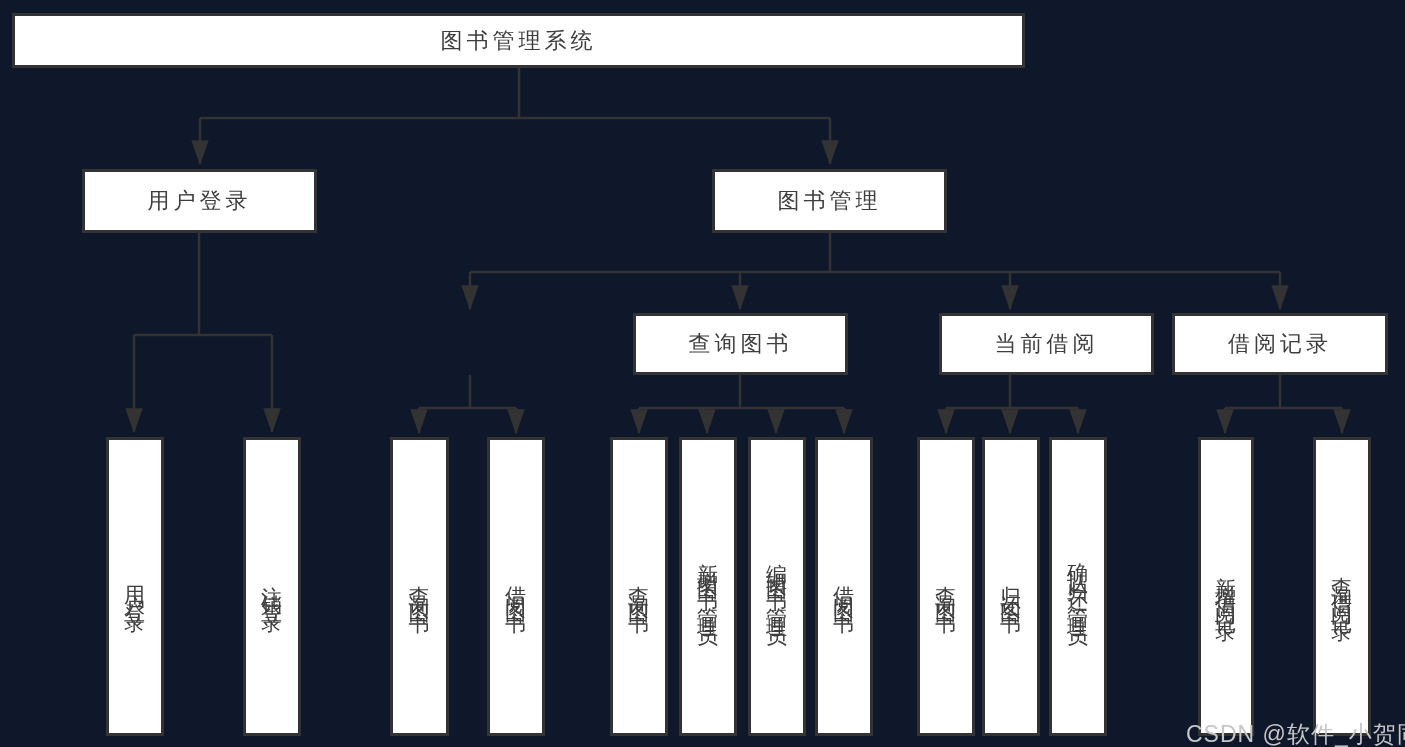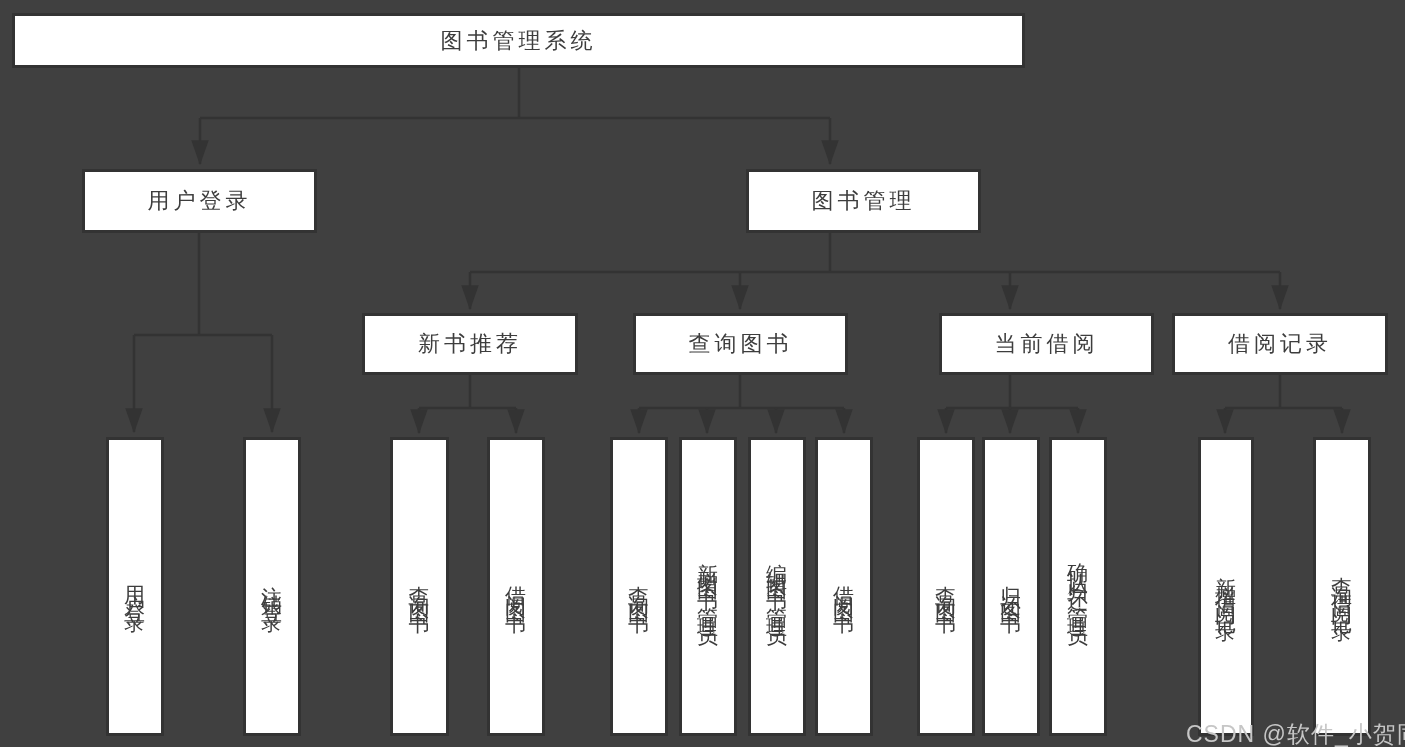--- a/index.html
+++ b/index.html
@@ -1,19 +1,19 @@
 <!DOCTYPE html>
 <html><head>
 <meta charset="utf-8">
 <style>
   html,body { margin:0; padding:0; background:#ffffff; }
   .stage {
     position:relative;
     width:1405px; height:747px;
-    background:#404040;
+    background:#0f172a;
     font-family:"Liberation Sans", sans-serif;
     overflow:hidden;
   }
   .wires { position:absolute; left:0; top:0; width:1405px; height:747px; }
   .box {
     position:absolute;
     background:#ffffff;
     border:3px solid #333333;
     box-sizing:border-box;
     display:flex; align-items:center; justify-content:center;
@@ -97,27 +97,24 @@
     </g>
   </svg>
 
   <div class="box" style="left:12px; top:13px; width:1013px; height:55px;">
     <span class="hlabel">图书管理系统</span>
   </div>
 
   <div class="box" style="left:82px; top:169px; width:235px; height:64px;">
     <span class="hlabel">用户登录</span>
   </div>
-  <div class="box" style="left:712px; top:169px; width:235px; height:64px;margin-left:34px;">
+  <div class="box" style="left:712px; top:169px; width:235px; height:64px;">
     <span class="hlabel">图书管理</span>
   </div>
 
-  <div class="box" style="left:362px; top:313px; width:216px; height:62px;">
-    <span class="hlabel">新书推荐</span>
-  </div>
   <div class="box" style="left:633px; top:313px; width:215px; height:62px;">
     <span class="hlabel">查询图书</span>
   </div>
   <div class="box" style="left:903px; top:313px; width:215px; height:62px;margin-left:36px;">
     <span class="hlabel">当前借阅</span>
   </div>
   <div class="box" style="left:1172px; top:313px; width:216px; height:62px;">
     <span class="hlabel">借阅记录</span>
   </div>
 

